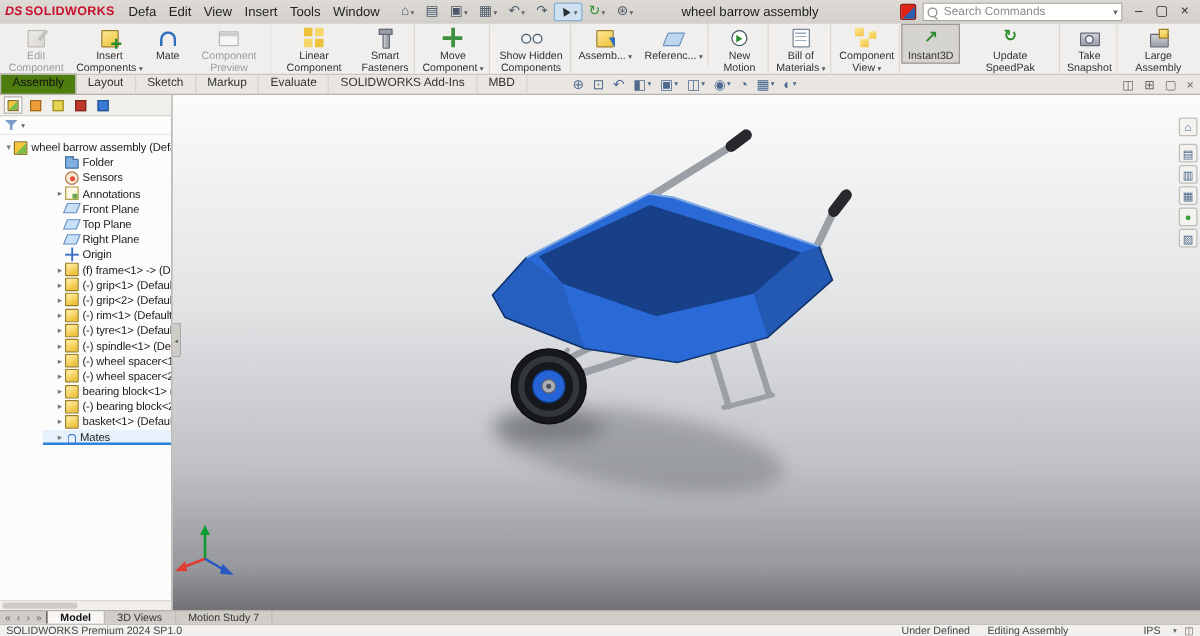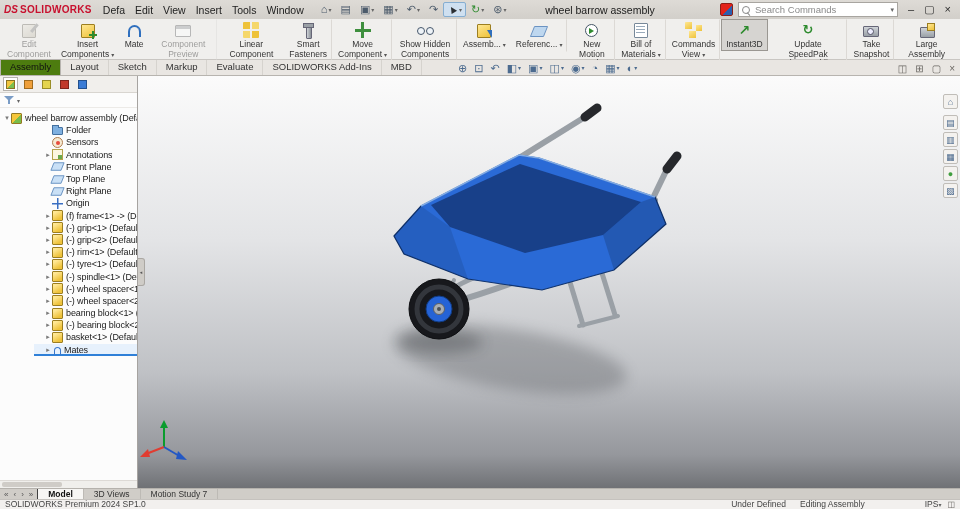--- a/index.html
+++ b/index.html
@@ -134,21 +134,21 @@
   .dnav{display:flex;align-items:center;color:#555;font-size:8px;padding:0 2px;gap:1px;}
   .dnav span{padding:0 2px;}
   .dtab{display:flex;align-items:center;padding:0 10px;font-size:8.5px;color:#333;border-right:1px solid #bdbab5;}
   .dtab.active{background:#f7f6f4;font-weight:bold;color:#111;border-left:1px solid #404040;}
 
   
   .statusbar{position:absolute;left:0;right:0;top:499px;height:10px;background:#f2f0ee;border-top:1px solid #c5c2be;display:flex;align-items:flex-end;padding:0 5px;font-size:8.5px;color:#444;box-sizing:border-box;}
   .sp{flex:1;}
   .st-state{margin-right:14px;}
   .st-mode{margin-right:60px;}
-  .st-units{display:flex;align-items:center;gap:0;}
+  .st-units{display:flex;align-items:center;gap:10px;}
   .st-units .caret{font-size:6px;color:#666;}
   .st-icon{margin-left:6px;color:#6b6864;font-size:8px;}
 </style>
 </head>
 <body>
 
 <div class="app">
 
   <header class="titlebar">
     <div class="brand">
@@ -263,21 +263,21 @@
       <div class="rbtn sep">
         <span class="ri" data-icon="motion-study-icon"></span>
         <span class="lbl"><span>New Motion Study</span></span>
       </div>
       <div class="rbtn sep">
         <span class="ri" data-icon="bom-icon"></span>
         <span class="lbl"><span>Bill of Materials</span><span class="caret">▾</span></span>
       </div>
       <div class="rbtn sep">
         <span class="ri" data-icon="exploded-view-icon"></span>
-        <span class="lbl"><span>Commands View</span><span class="caret">▾</span></span>
+        <span class="lbl"><span>Component View</span><span class="caret">▾</span></span>
       </div>
       <div class="rbtn pressed sep">
         <span class="ri" data-icon="instant3d-icon"></span>
         <span class="lbl"><span>Instant3D</span></span>
       </div>
       <div class="rbtn sep">
         <span class="ri" data-icon="speedpak-icon"></span>
         <span class="lbl"><span>Update SpeedPak Subassemblies</span></span>
       </div>
       <div class="rbtn sep">

